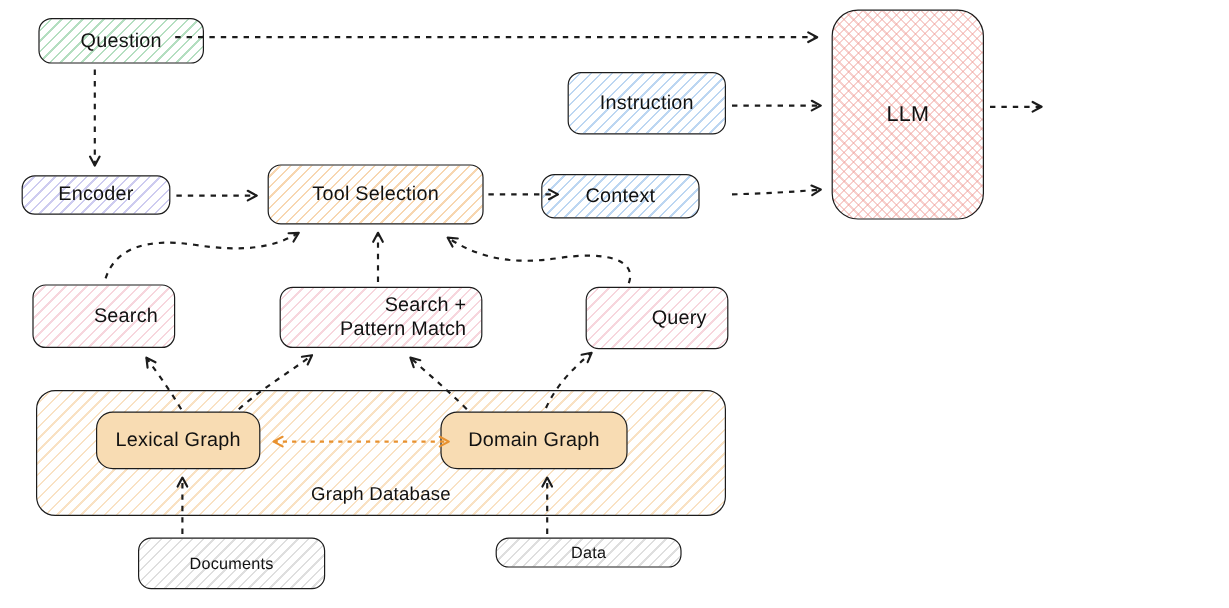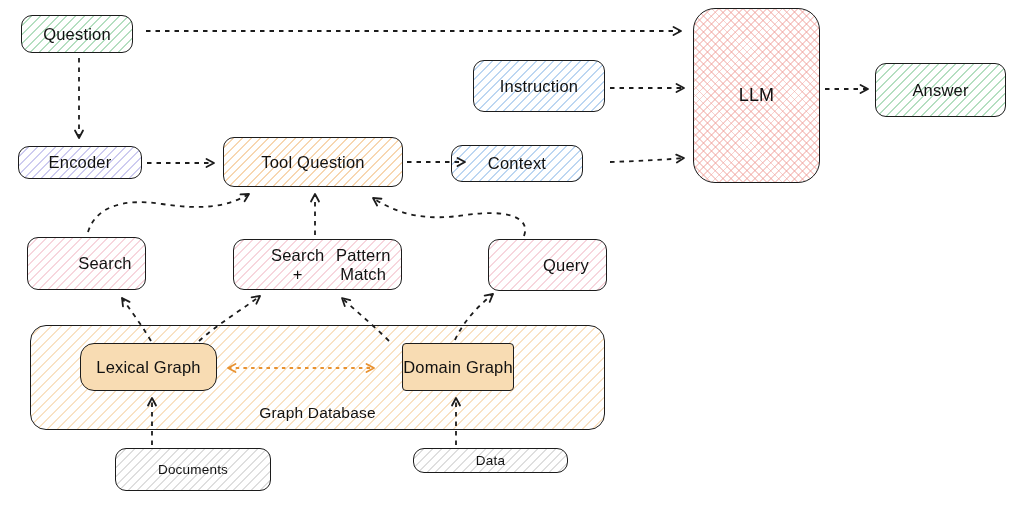--- a/index.html
+++ b/index.html
@@ -21,83 +21,80 @@
   .h-rose{background-image:repeating-linear-gradient(135deg,rgba(230,128,150,.32) 0 1.4px,transparent 1.4px 6.2px);padding-left:37px;}
   .h-gray{background-image:repeating-linear-gradient(135deg,rgba(120,120,120,.24) 0 1.4px,transparent 1.4px 6.2px);margin-left:32px;}
   .h-cross{background-image:
       repeating-linear-gradient(45deg,rgba(238,152,146,.45) 0 1.3px,transparent 1.3px 5.6px),
       repeating-linear-gradient(135deg,rgba(238,152,146,.45) 0 1.3px,transparent 1.3px 5.6px);}
   .h-tan{background-image:repeating-linear-gradient(135deg,rgba(236,158,58,.30) 0 1.4px,transparent 1.4px 7px);}
   .solid-tan{background-color:#f8dcb3;text-align:center;}
   .container{z-index:1;border-radius:16px;align-items:flex-end;}
   .db-label{font-size:15.5px;margin-bottom:7px;}
   .llm-box{border-radius:22px;font-size:18px;}
-  .stack{display:flex;flex-direction:row;gap:1px;}
+  .stack{display:flex;flex-direction:column;gap:1px;text-align:right;}
   .small{font-size:13.5px;}
   svg.edges{position:absolute;left:0;top:0;z-index:5;pointer-events:none;}
   .edge{fill:none;stroke:#1c1c1c;stroke-width:1.8;stroke-dasharray:4.5 5;}
   .edge.orange{stroke:#e8912f;stroke-dasharray:3.5 4.2;}
 </style>
 </head>
 <body>
 
 <div class="canvas">
 
   <div class="node h-tan container" style="left:30px;top:325px;width:575px;height:105px">
     <span class="db-label">Graph Database</span>
   </div>
 
-  <div class="node h-green" style="left:21px;top:15px;width:112px;height:38px">
+  <div class="node h-green" style="left:32px;top:15px;width:138px;height:38px">
     <span>Question</span>
   </div>
 
   <div class="node h-lav" style="left:18px;top:146px;width:124px;height:33px">
     <span>Encoder</span>
   </div>
 
   <div class="node h-orange" style="left:223px;top:137px;width:180px;height:50px">
-    <span>Tool Question</span>
+    <span>Tool Selection</span>
   </div>
 
   <div class="node h-blue" style="left:473px;top:60px;width:132px;height:52px">
     <span>Instruction</span>
   </div>
 
   <div class="node h-blue" style="left:451px;top:145px;width:132px;height:37px">
     <span>Context</span>
   </div>
 
   <div class="node h-cross llm-box" style="left:693px;top:8px;width:127px;height:175px">
     <span>LLM</span>
   </div>
 
-  <div class="node h-green" style="left:875px;top:63px;width:131px;height:54px">
-    <span>Answer</span>
-  </div>
 
   <div class="node h-rose" style="left:27px;top:237px;width:119px;height:53px">
     <span>Search</span>
   </div>
 
   <div class="node h-rose" style="left:233px;top:239px;width:169px;height:51px">
     <span class="stack">
       <span>Search +</span>
       <span>Pattern Match</span>
     </span>
   </div>
 
   <div class="node h-rose" style="left:488px;top:239px;width:119px;height:52px">
     <span>Query</span>
   </div>
 
   <div class="node solid-tan" style="left:80px;top:343px;width:137px;height:48px;border-radius:14px">
     <span>Lexical Graph</span>
   </div>
 
-  <div class="node solid-tan" style="left:402px;top:343px;width:112px;height:48px;border-radius:4px">
+  <div class="node solid-tan" style="left:367px;top:343px;width:156px;height:48px;border-radius:14px">
     <span>Domain Graph</span>
   </div>
 
   <div class="node h-gray small" style="left:83px;top:448px;width:156px;height:43px">
     <span>Documents</span>
   </div>
 
   <div class="node h-gray small" style="left:381px;top:448px;width:155px;height:25px">
     <span>Data</span>
   </div>

